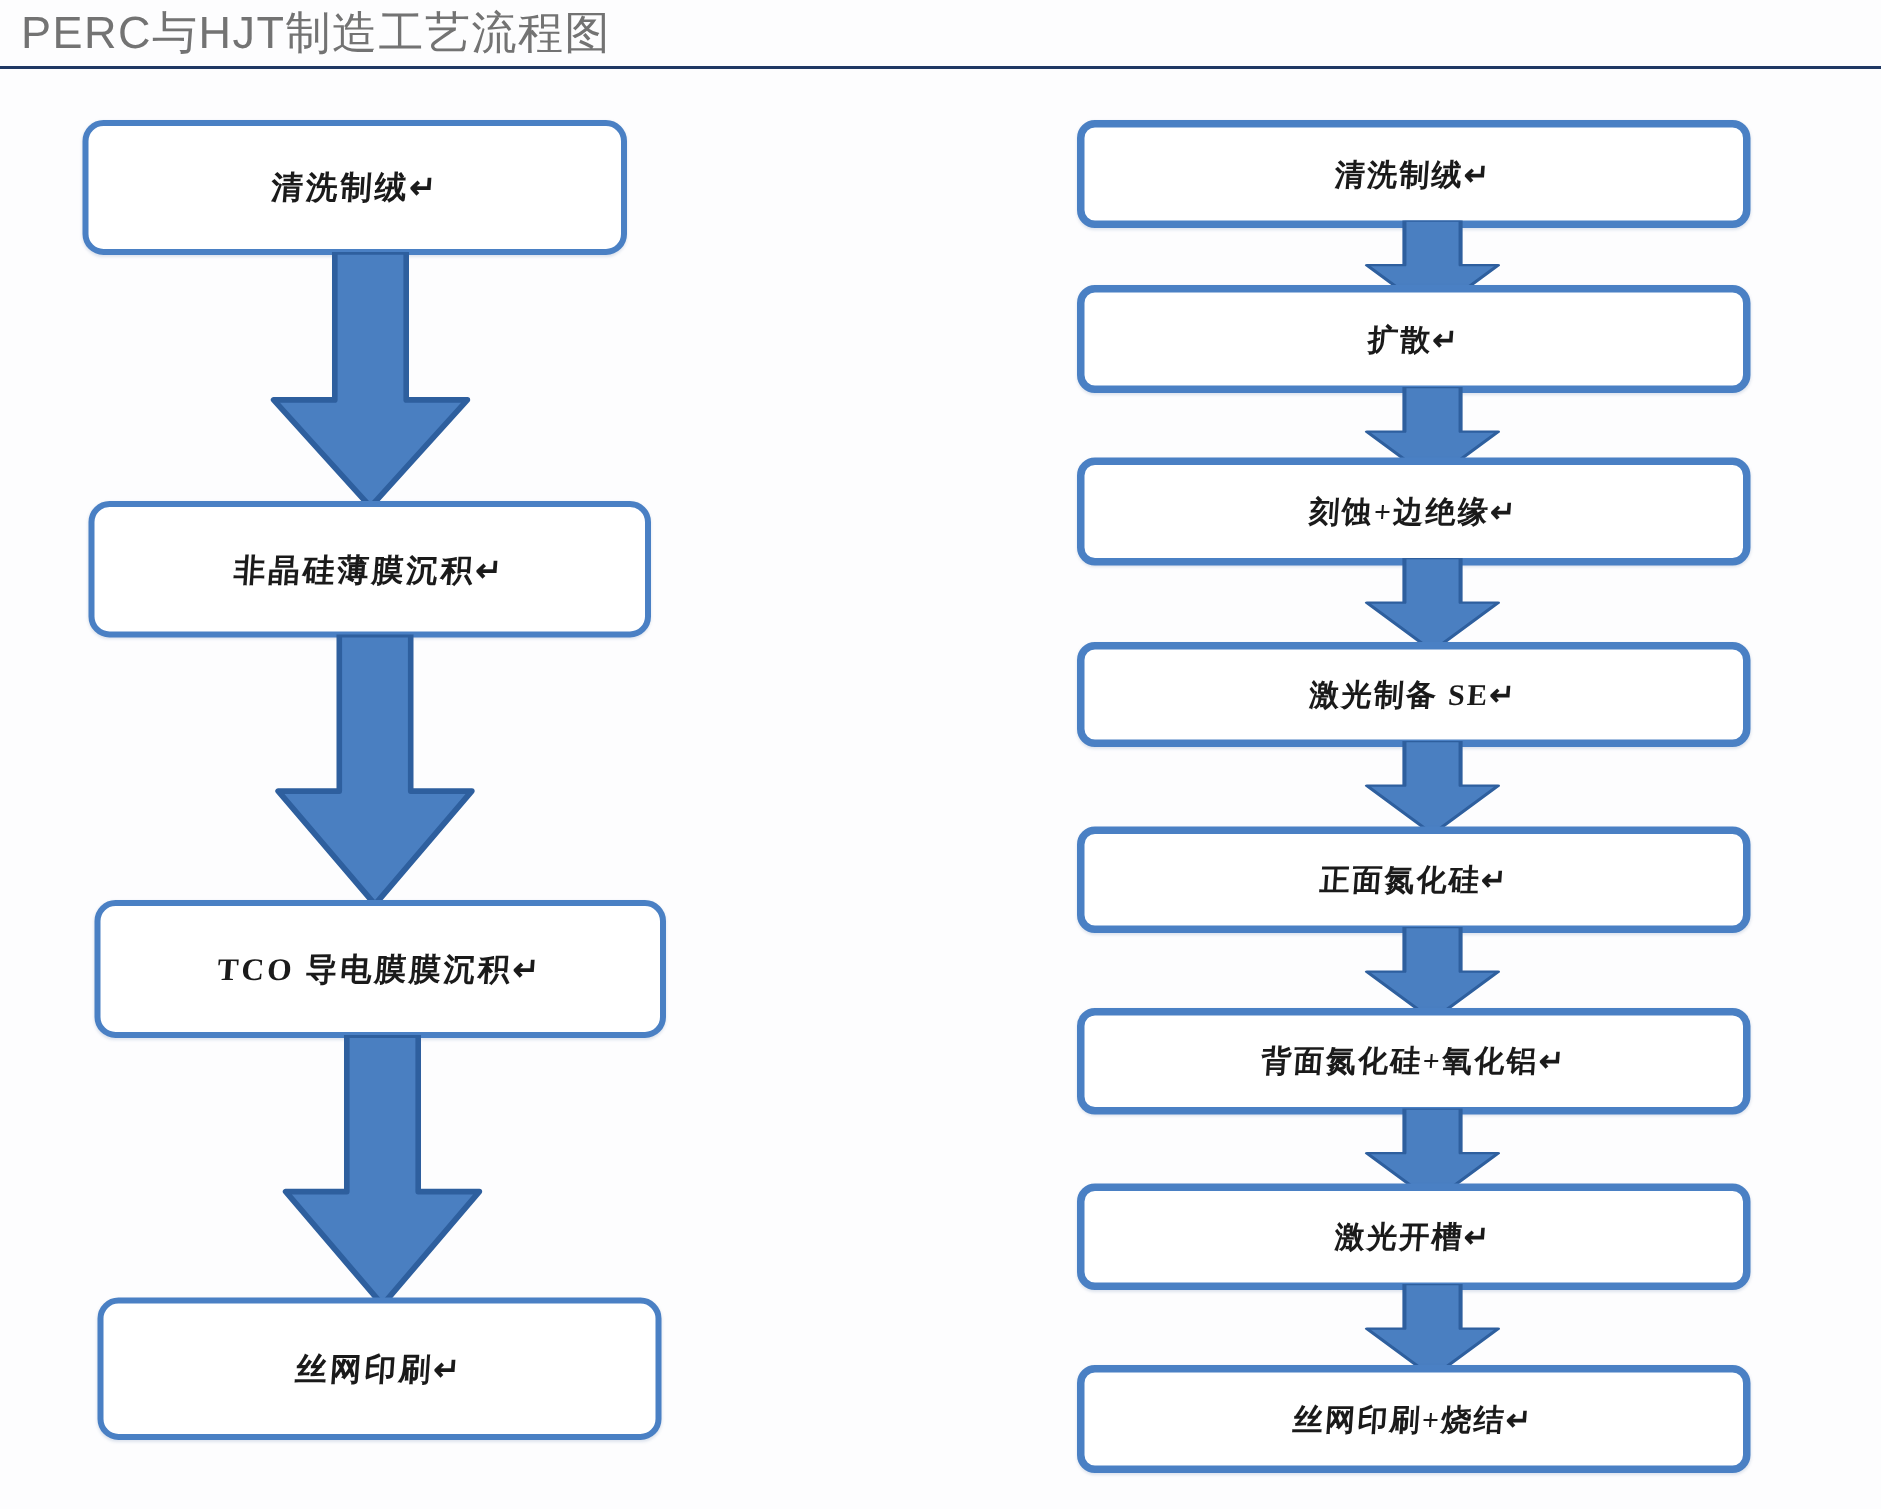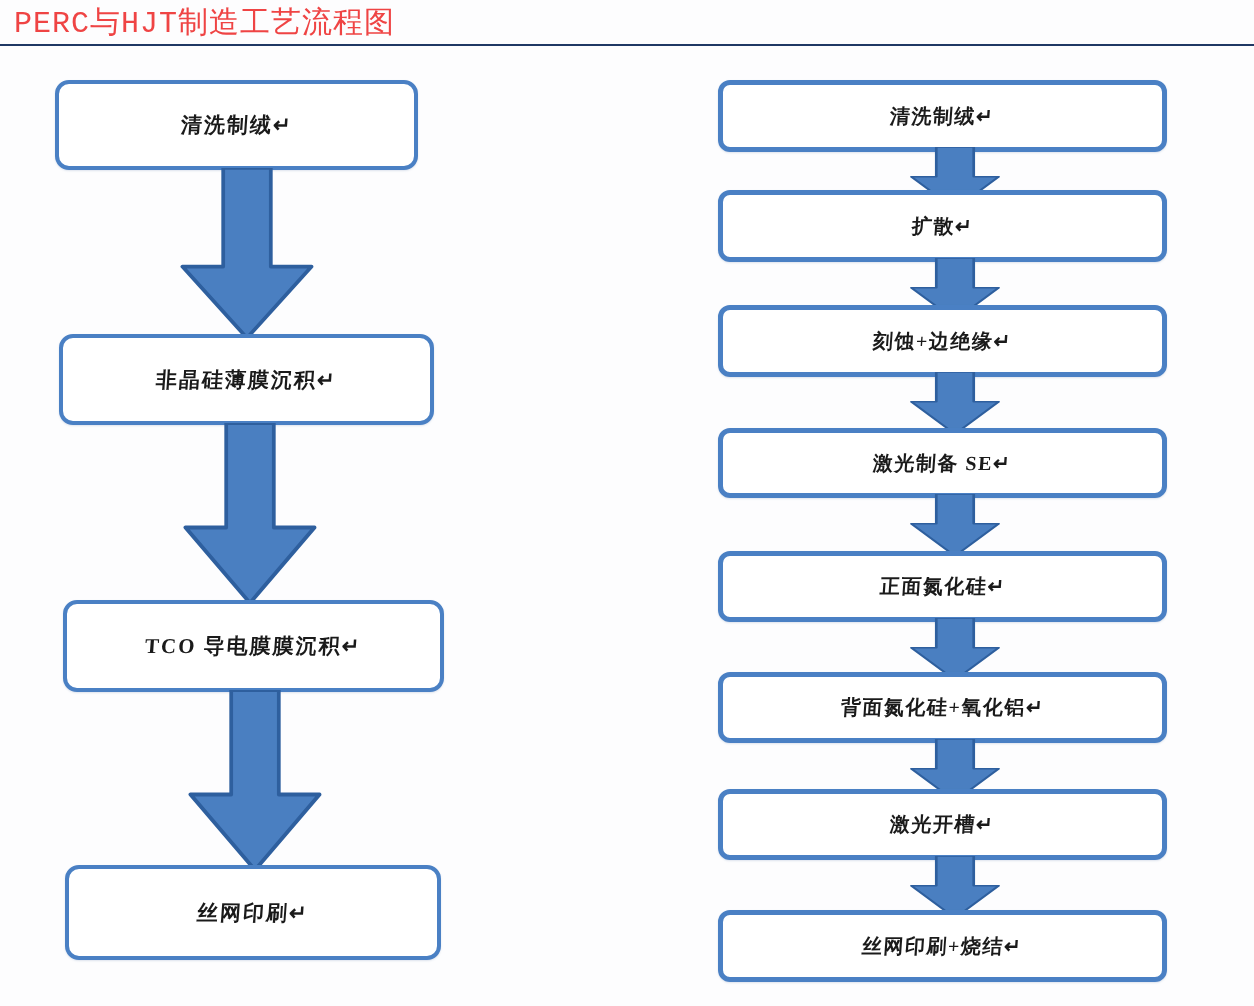--- a/index.html
+++ b/index.html
@@ -17,24 +17,24 @@
     width: 1254px;
     height: 1006px;
     background: #fdfdfe;
   }
 
   
   .title {
     position: absolute;
     left: 14px;
     top: 2px;
-    font-family: Liberation Mono, monospace;
+    font-family: Liberation Sans, sans-serif;
     font-size: 30px;
     letter-spacing: 1px;
-    color: #ef4444;
+    color: #737373;
     white-space: nowrap;
   }
 
   .title-rule {
     position: absolute;
     left: 0;
     top: 44px;
     width: 1254px;
     height: 2px;
     background: #1f3864;

